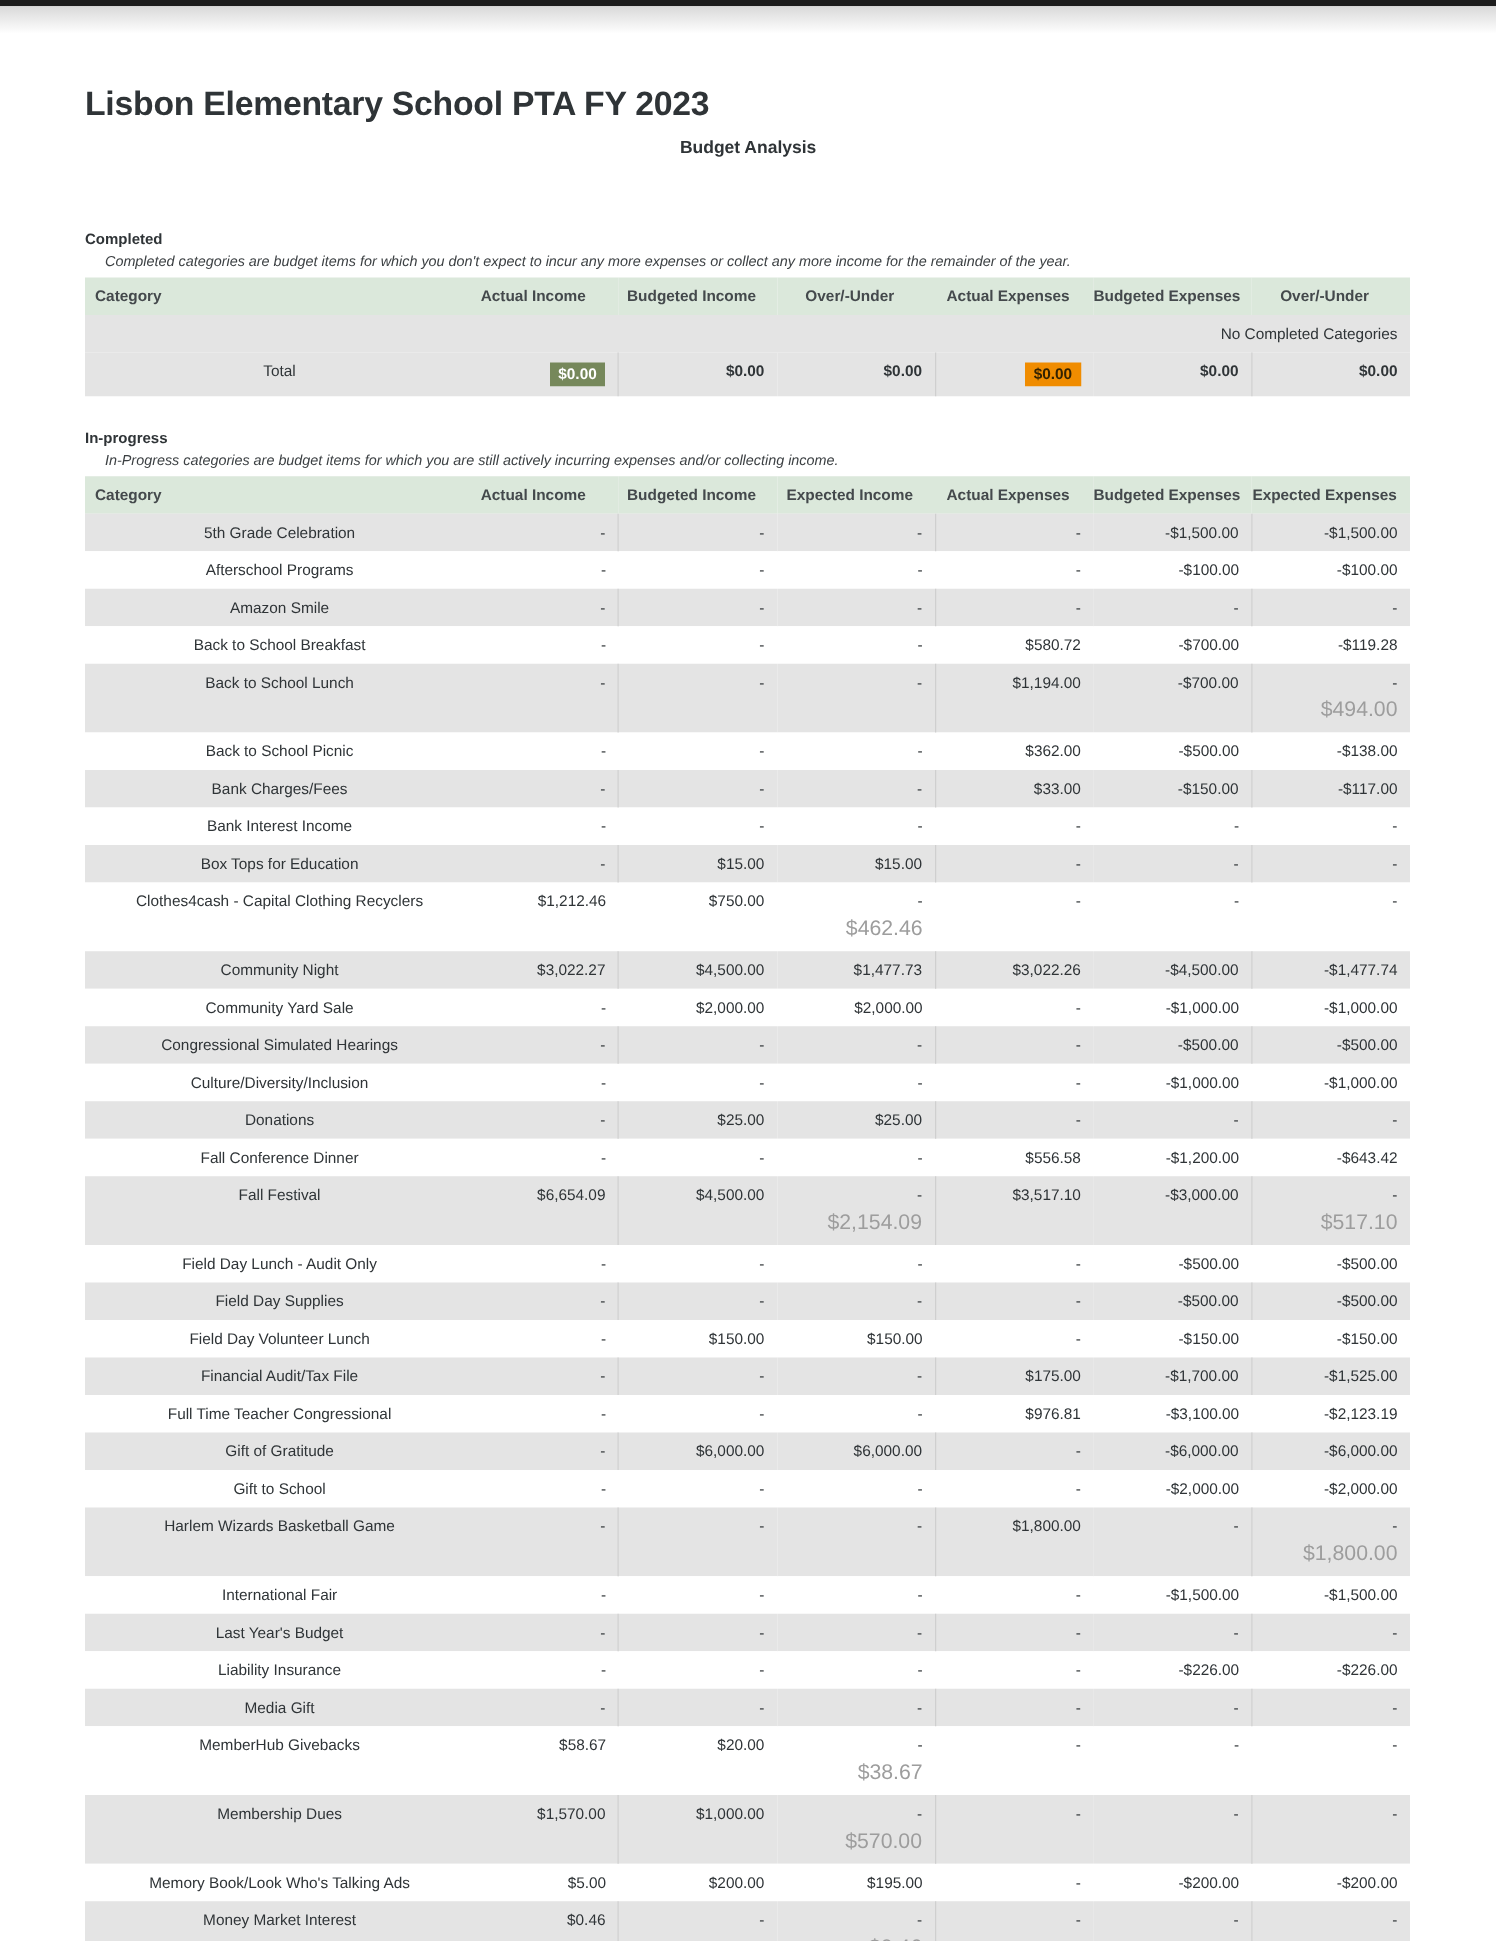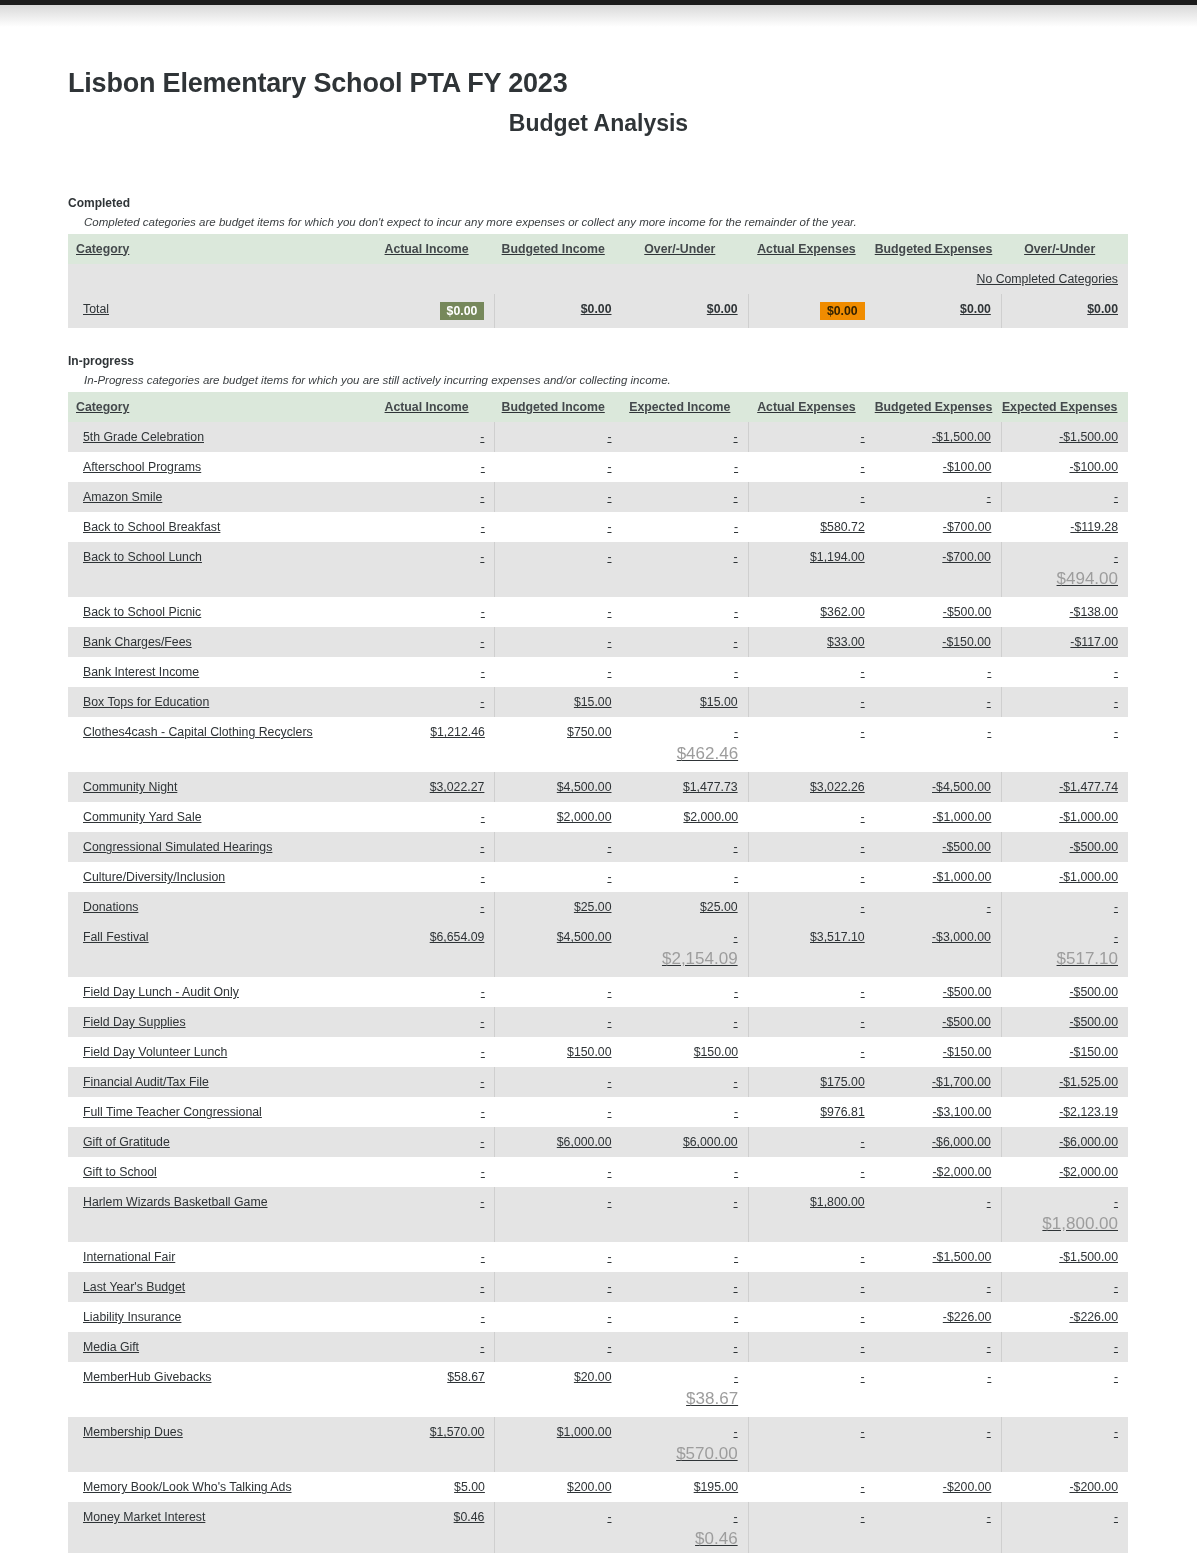--- a/index.html
+++ b/index.html
@@ -39,21 +39,21 @@
   .doc-title {
     font-size: 27px;
     font-weight: bold;
     letter-spacing: -0.2px;
     color: #2f3437;
     margin: 40px 0 0 0;
     line-height: 1.25;
   }
   .doc-subtitle {
     text-align: center;
-    font-size: 23px;
+    font-size: 14px;
     font-weight: bold;
     color: #2f3437;
     margin: 8px 0 0 0;
     line-height: 1.25;
   }
 
   .section {
     margin-top: 58px;
   }
   .section + .section {
@@ -71,21 +71,20 @@
     color: #3c4043;
     margin: 0 0 6px 16px;
   }
 
   
   table.budget {
     width: 1060px;
     border-collapse: collapse;
     table-layout: fixed;
     font-size: 12.3px;
-    text-decoration: underline;
   }
   table.budget thead th {
     background: #dbe8db;
     color: #44494c;
     font-weight: bold;
     font-size: 12.3px;
     padding: 8px 10px 8px 0;
     white-space: nowrap;
     vertical-align: middle;
   }
@@ -100,21 +99,21 @@
   col.c-n    { width: 126.5px; }
 
   table.budget tbody td {
     padding: 8px 10px 8px 0;
     text-align: right;
     vertical-align: top;
     color: #2f3437;
     white-space: nowrap;
   }
   table.budget tbody td.col-cat {
-    text-align: left;
+    text-align: center;
     padding-left: 15px;
     padding-right: 4px;
     white-space: normal;
   }
   tbody tr.shaded td { background: #e4e4e4; }
   tbody tr.plain  td { background: #ffffff; }
 
   
   tbody tr.shaded td.div-r { border-right: 1px solid #cfcfcf; }
 
@@ -541,20 +540,41 @@
             <td>
               <span class="val-main">-</span>
             </td>
             <td class="div-r">
               <span class="val-main">-</span>
             </td>
             <td>
               <span class="val-main">-</span>
             </td>
           </tr>
+          <tr class="plain">
+            <td class="col-cat">Fall Conference Dinner</td>
+            <td class="div-r">
+              <span class="val-main">-</span>
+            </td>
+            <td>
+              <span class="val-main">-</span>
+            </td>
+            <td class="div-r">
+              <span class="val-main">-</span>
+            </td>
+            <td>
+              <span class="val-main">$556.58</span>
+            </td>
+            <td class="div-r">
+              <span class="val-main">-$1,200.00</span>
+            </td>
+            <td>
+              <span class="val-main">-$643.42</span>
+            </td>
+          </tr>
           <tr class="shaded">
             <td class="col-cat">Fall Festival</td>
             <td class="div-r">
               <span class="val-main">$6,654.09</span>
             </td>
             <td>
               <span class="val-main">$4,500.00</span>
             </td>
             <td class="div-r">
               <span class="val-main">-</span>

